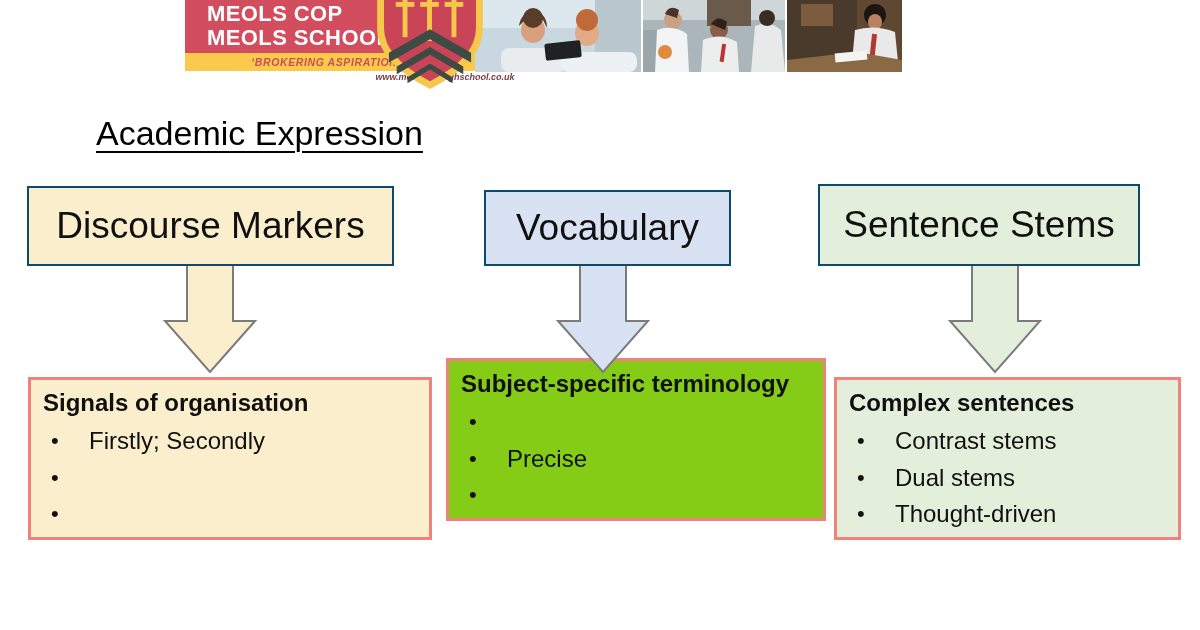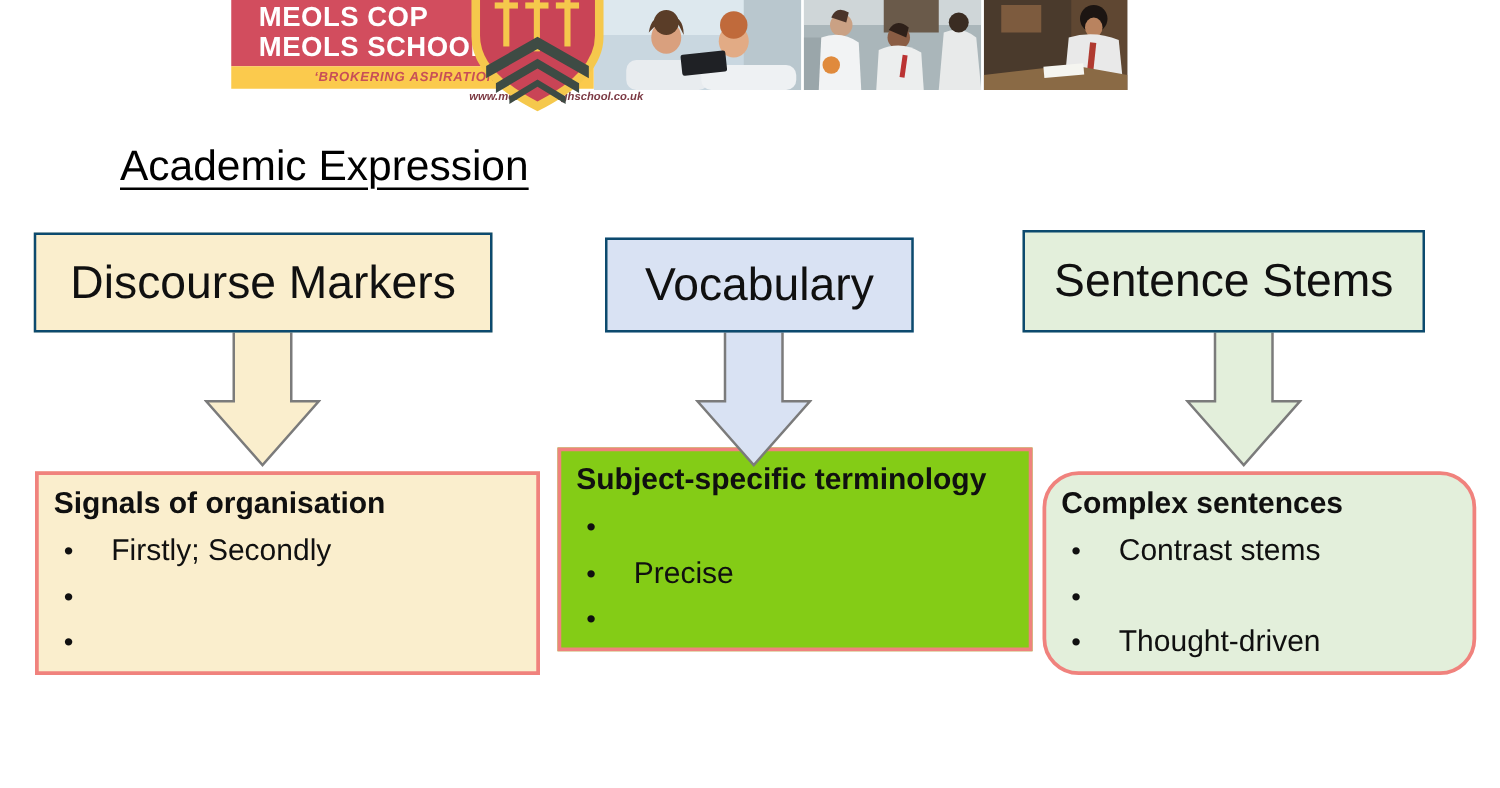--- a/index.html
+++ b/index.html
@@ -37,21 +37,21 @@
   
   .arrow { position:absolute; z-index:1; width:94px; height:112px; }
   .arrow1 { left:163px; top:263px; }
   .arrow2 { left:556px; top:263px; }
   .arrow3 { left:948px; top:263px; }
 
   
   .dbox { position:absolute; border:3px solid #f0827d; padding:8px 10px 6px 12px; color:#101010; }
   .dbox1 { left:28px;  top:377px; width:404px; height:163px; background:#faeecd; }
   .dbox2 { left:446px; top:358px; width:380px; height:163px; background:#84cc16; }
-  .dbox3 { left:834px; top:377px; width:347px; height:163px; background:#e3efdb;border-radius:29px; }
+  .dbox3 { left:834px; top:377px; width:347px; height:163px; background:#e3efdb; }
   .dhead { font-weight:bold; font-size:24px; line-height:30px; }
   .bullets { list-style:none; margin-top:5px; }
   .bullets li { display:flex; font-size:24px; line-height:36.5px; }
   .blt { width:46px; flex:0 0 46px; padding-left:8px; font-size:22px; }
 </style>
 </head>
 <body>
 
 <div class="canvas">
 
@@ -177,20 +177,21 @@
 
   <div class="dbox dbox3">
     <div class="dhead">Complex sentences</div>
     <ul class="bullets">
       <li>
           <span class="blt">•</span>
           <span>Contrast stems</span>
         </li>
       <li>
           <span class="blt">•</span>
+          <span>Dual stems</span>
         </li>
       <li>
           <span class="blt">•</span>
           <span>Thought-driven</span>
         </li>
     </ul>
   </div>
 
 </div>
 

